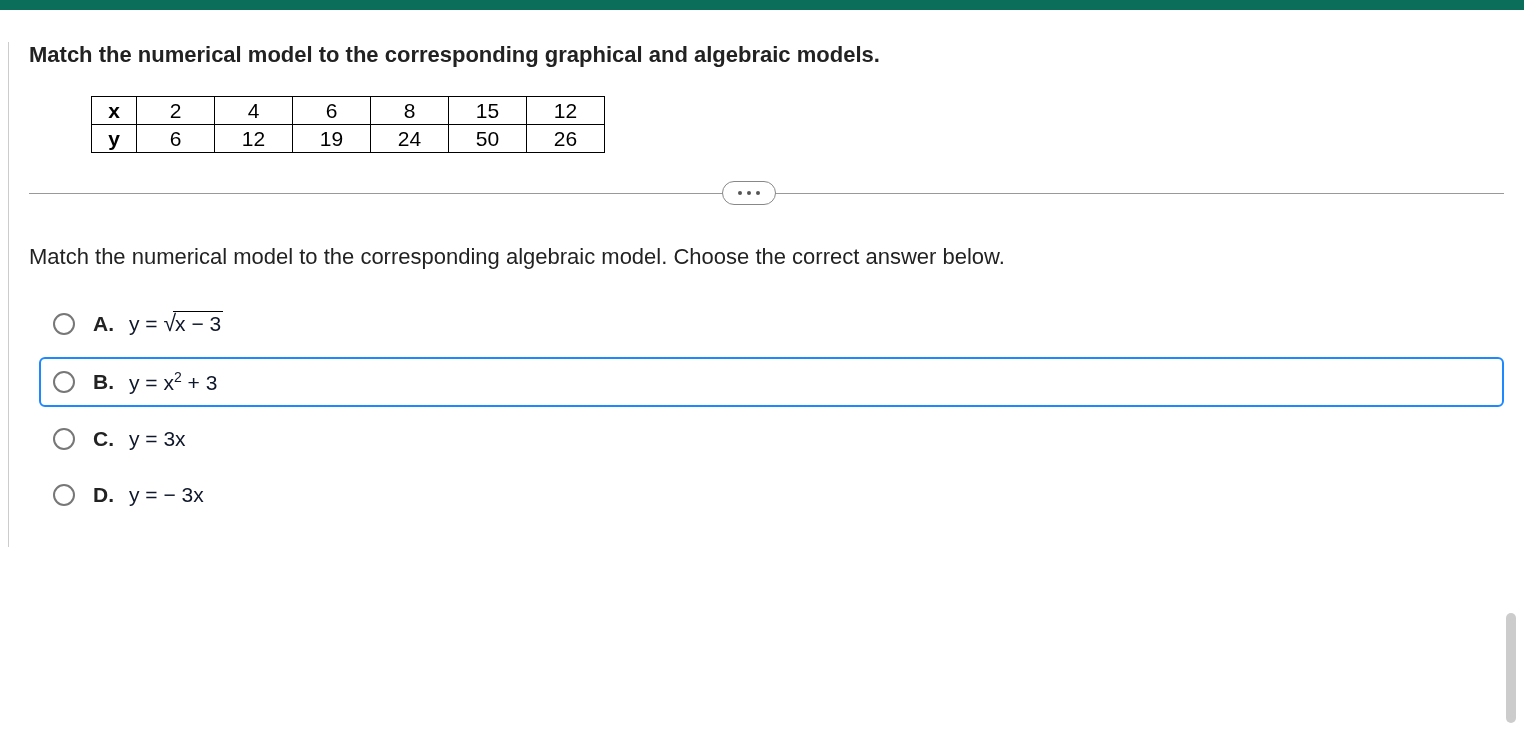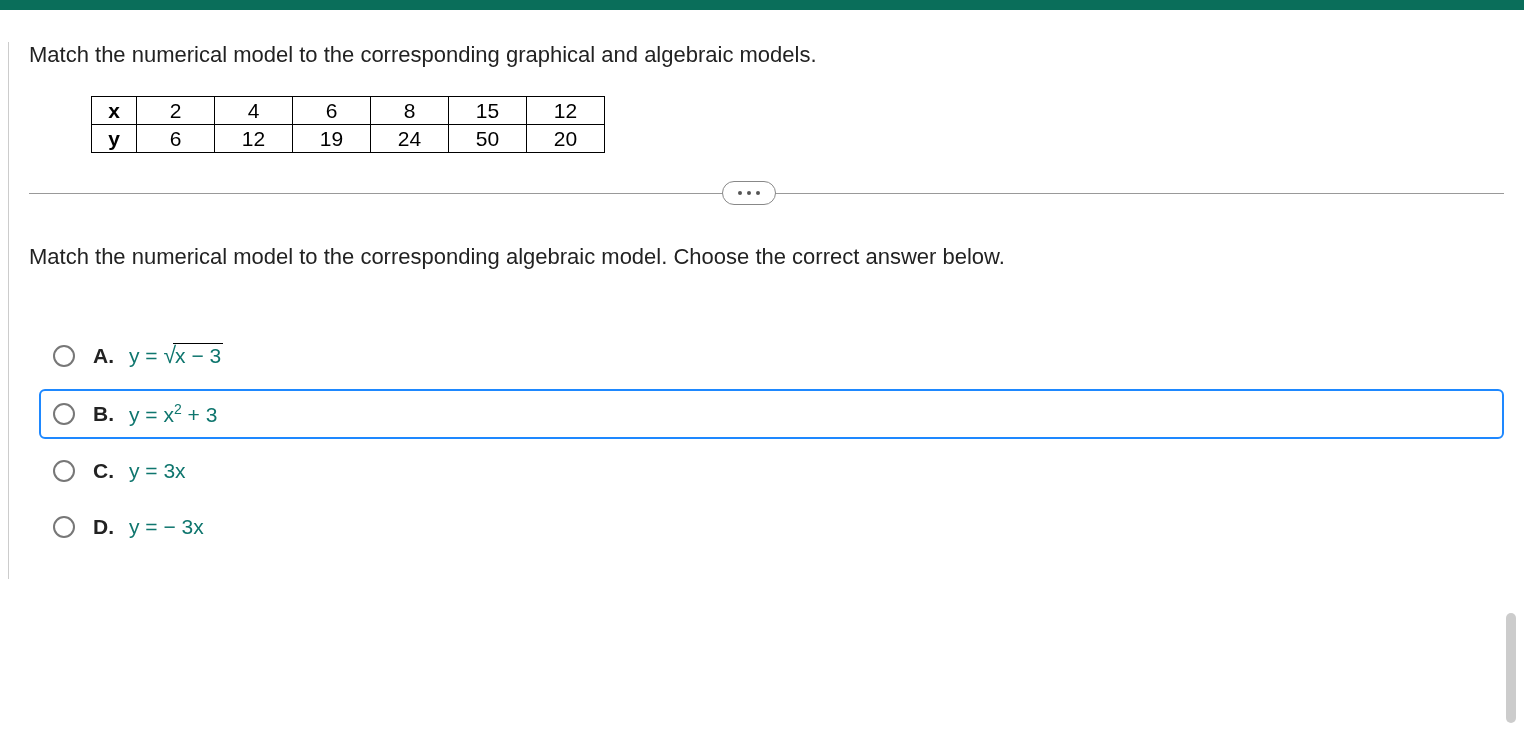--- a/index.html
+++ b/index.html
@@ -22,20 +22,21 @@
     .content {
       padding: 0 20px 20px 20px;
       border-left: 1px solid #ccc;
       margin-left: 8px;
     }
     .question-text {
       font-size: 22px;
       color: #222;
       margin-top: 32px;
       margin-bottom: 28px;
+      font-weight: bold;
     }
     .data-table {
       border-collapse: collapse;
       margin-left: 62px;
       margin-bottom: 40px;
     }
     .data-table td {
       border: 1.5px solid #000;
       text-align: center;
       font-size: 21px;
@@ -73,21 +74,21 @@
     .more-btn .dot {
       width: 4px;
       height: 4px;
       background: #555;
       border-radius: 50%;
       margin: 0 2.5px;
     }
     .prompt-text {
       font-size: 22px;
       color: #222;
-      margin-bottom: 60px;
+      margin-bottom: 28px;
     }
     .options {
       margin-left: 10px;
     }
     .option {
       display: flex;
       align-items: center;
       padding: 10px 12px;
       margin-bottom: 8px;
       border-radius: 6px;
@@ -107,21 +108,21 @@
     }
     .opt-label {
       font-weight: bold;
       font-size: 21px;
       color: #222;
       margin-right: 12px;
       min-width: 24px;
     }
     .formula {
       font-size: 21px;
-      color: #0f766e;
+      color: #0f172a;
       font-family: Arial, sans-serif;
     }
     .sqrt {
       display: inline-block;
       position: relative;
     }
     .sqrt-sign {
       font-size: 23px;
     }
     .sqrt-content {
@@ -163,21 +164,21 @@
       <td>15</td>
       <td>12</td>
     </tr>
     <tr>
       <td class="row-header">y</td>
       <td>6</td>
       <td>12</td>
       <td>19</td>
       <td>24</td>
       <td>50</td>
-      <td>20</td>
+      <td>26</td>
     </tr>
   </tbody>
     </table>
 
   <div class="divider-wrap">
     <hr class="divider-line">
     <div class="more-btn">
       <span class="dot"></span>
       <span class="dot"></span>
       <span class="dot"></span>

